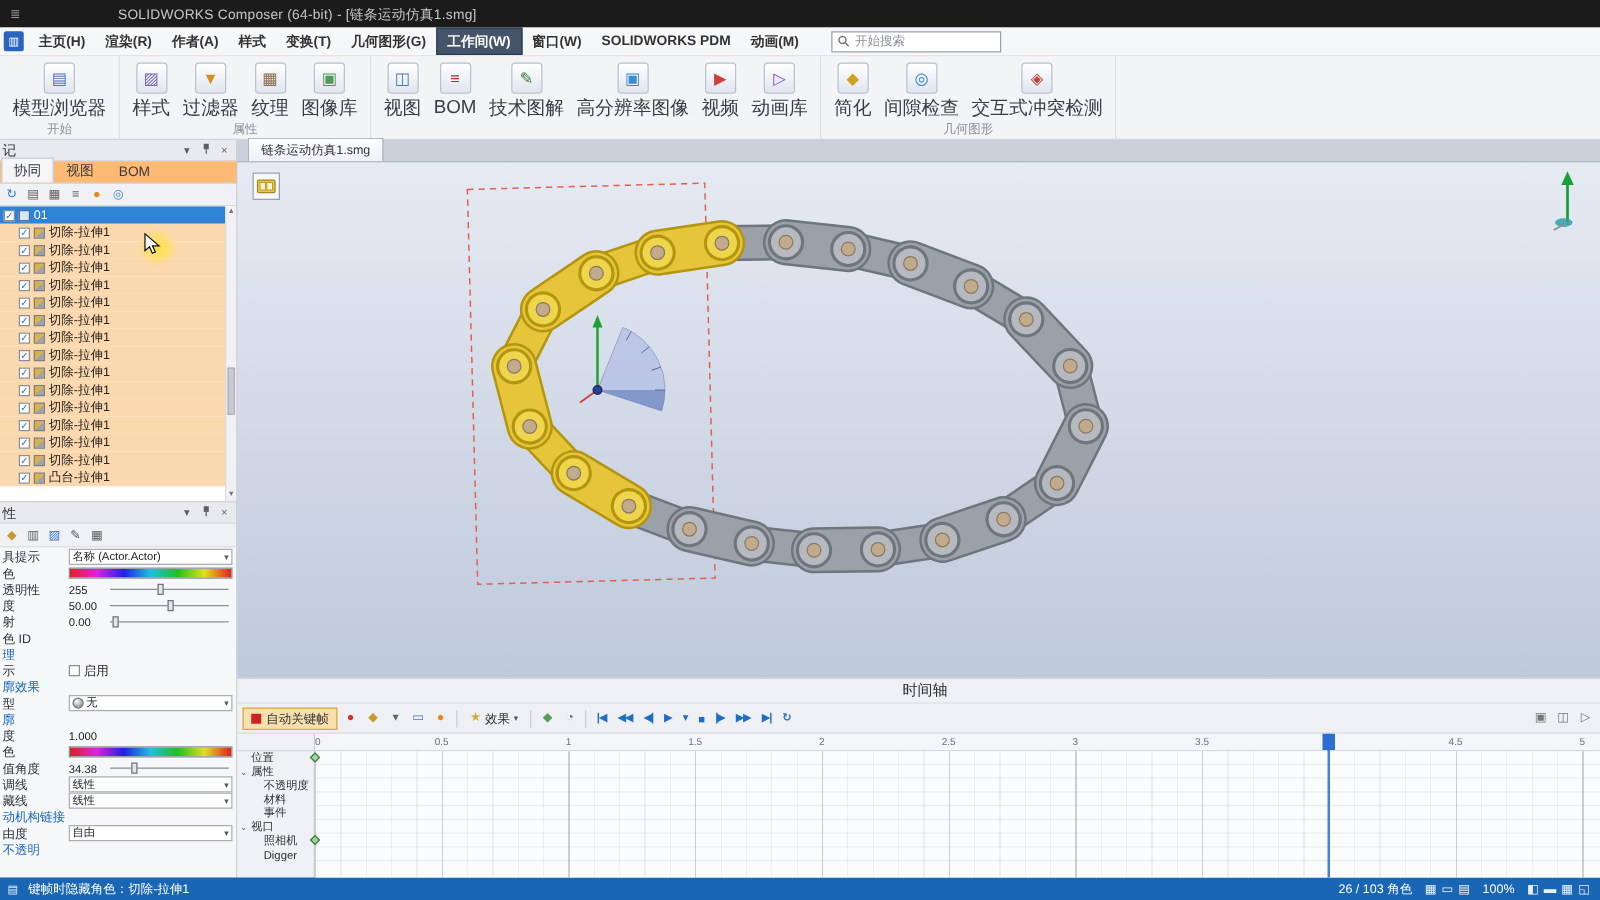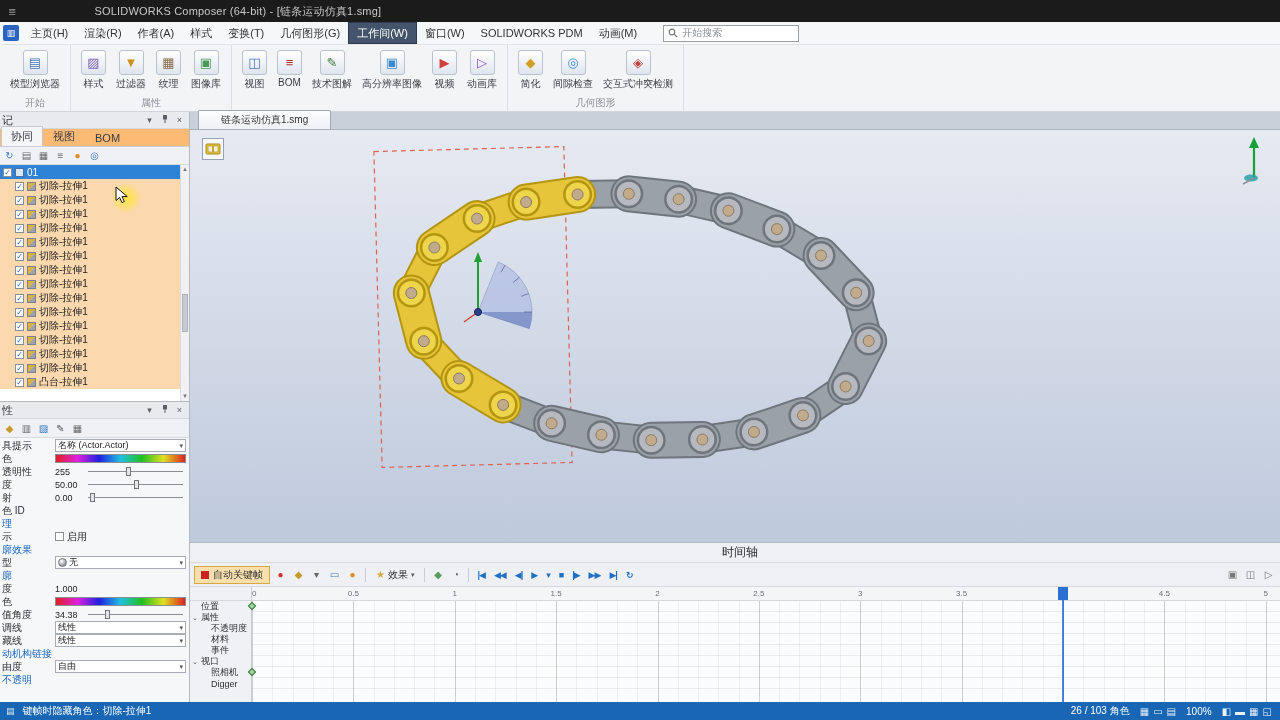--- a/index.html
+++ b/index.html
@@ -8,33 +8,33 @@
 .app{position:relative;width:1280px;height:720px;display:flex;flex-direction:column;background:#e9eaec;}
 
 
 .titlebar{height:22px;flex:0 0 22px;background:#1b1b1b;display:flex;align-items:center;color:#c8c8c8;font-size:11px;}
 .tb-icon{margin-left:8px;color:#9a9a9a;font-size:10px;}
 .tb-title{margin-left:78px;letter-spacing:.2px;white-space:nowrap;}
 
 
 .menubar{height:23px;flex:0 0 23px;background:#f6f7f8;border-bottom:1px solid #e2e4e7;display:flex;align-items:center;padding-left:3px;}
 .app-btn{width:16px;height:16px;background:#2a63c0;color:#fff;font-size:9px;line-height:16px;text-align:center;border-radius:2px;margin-right:4px;}
-.menu-items{display:flex;align-items:center;height:100%;}
+.menu-items{display:flex;align-items:center;height:100%;font-weight:bold;}
 .menu-item{padding:0 8px;height:100%;display:flex;align-items:center;font-size:11px;color:#333;white-space:nowrap;}
 .menu-item.active{background:#44546a;color:#fff;border:1px solid #2b3a4d;}
 .searchbox{margin-left:18px;width:136px;height:17px;border:1px solid #9aa0a8;background:#fff;display:flex;align-items:center;padding:0 4px;gap:4px;}
 .search-ph{color:#8a8f96;font-size:10px;}
 
 
 .ribbon{height:67px;flex:0 0 67px;background:#f3f4f6;border-bottom:1px solid #d2d5da;display:flex;overflow:hidden;}
 .ribbon-group{display:flex;flex-direction:column;border-right:1px solid #dcdee2;}
 .ribbon-buttons{flex:1;display:flex;align-items:flex-start;padding:4px 5px 0;}
 .ribbon-btn{display:flex;flex-direction:column;align-items:center;gap:2px;padding:1px 5px;}
 .ricon{width:25px;height:25px;border:1px solid #b9c2cf;border-radius:3px;background:linear-gradient(180deg,#ffffff,#dfe5ee);font-size:13px;line-height:23px;text-align:center;}
-.rlbl{font-size:10px;color:#3a3d42;white-space:nowrap;}
+.rlbl{font-size:15px;color:#3a3d42;white-space:nowrap;}
 .ribbon-group-label{height:15px;line-height:14px;text-align:center;font-size:10px;color:#8b8f96;}
 
 
 .main{flex:1;display:flex;min-height:0;}
 .left-col{flex:0 0 190px;display:flex;flex-direction:column;border-right:1px solid #b5bac2;background:#eceef1;min-height:0;}
 .panel{display:flex;flex-direction:column;min-height:0;}
 .tree-panel{flex:0 0 290px;border-bottom:1px solid #b5bac2;}
 .props-panel{flex:1;}
 .panel-header{height:17px;flex:0 0 17px;display:flex;align-items:center;background:#e8eaee;border-bottom:1px solid #d5d8dd;padding:0 3px 0 2px;font-size:11px;color:#333;gap:2px;}
 .spacer{flex:1;}
@@ -73,21 +73,21 @@
 .slider{flex:1;position:relative;height:9px;margin-right:3px;}
 .slider::before{content:"";position:absolute;left:0;right:0;top:4px;height:1px;background:#8a8f96;}
 .thumb{position:absolute;top:0;width:5px;height:9px;background:#e6e6e6;border:1px solid #6f747b;margin-left:-2px;}
 .pcheck{width:9px;height:9px;background:#fff;border:1px solid #8a8f96;}
 .ptext{font-size:9px;}
 .sphere{flex:0 0 9px;width:9px;height:9px;border-radius:50%;background:radial-gradient(circle at 35% 30%,#fff,#909498 75%);border:1px solid #6f747b;}
 
 
 .right-col{flex:1;display:flex;flex-direction:column;min-width:0;min-height:0;}
 .doc-tabs{height:18px;flex:0 0 18px;background:#c9d0da;display:flex;align-items:flex-end;padding-left:8px;border-bottom:1px solid #aab2bd;}
-.doc-tab{background:linear-gradient(180deg,#fdfdfe,#eef1f5);border:1px solid #9ea8b5;border-bottom:none;padding:2px 22px;font-size:10px;color:#333;border-radius:2px 2px 0 0;}
+.doc-tab{background:linear-gradient(180deg,#fdfdfe,#eef1f5);border:1px solid #9ea8b5;border-bottom:none;padding:2px 10px;font-size:10px;color:#333;border-radius:2px 2px 0 0;}
 .viewport{flex:1;position:relative;min-height:0;overflow:hidden;}
 .viewport svg.layer{position:absolute;inset:0;width:100%;height:100%;}
 .film-badge{position:absolute;left:12px;top:8px;width:22px;height:22px;border:1px solid #98a2b2;background:#f7f8fa;display:flex;align-items:center;justify-content:center;}
 .triad{position:absolute;right:6px;top:2px;}
 
 
 .timeline{flex:0 0 160px;display:flex;flex-direction:column;border-top:1px solid #b5bac2;background:#f2f3f5;}
 .tl-title{height:20px;flex:0 0 20px;display:flex;align-items:center;padding-left:10px;font-size:12px;color:#2c2f33;background:#eef0f3;border-bottom:1px solid #dadde1;justify-content:center;}
 .tl-toolbar{height:24px;flex:0 0 24px;display:flex;align-items:center;gap:3px;padding:0 4px;background:#eef0f3;border-bottom:1px solid #d5d8dd;}
 .autokey{display:flex;align-items:center;gap:4px;height:18px;padding:0 6px;background:#f7dfae;border:1px solid #d9a93f;font-size:10px;color:#333;white-space:nowrap;}

